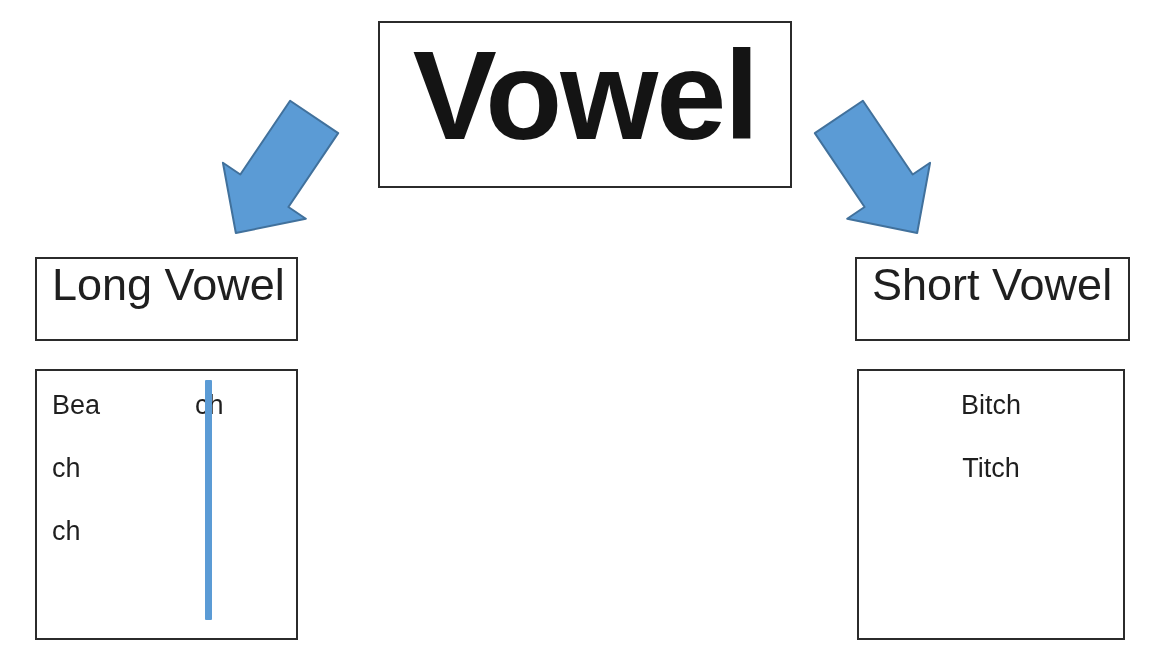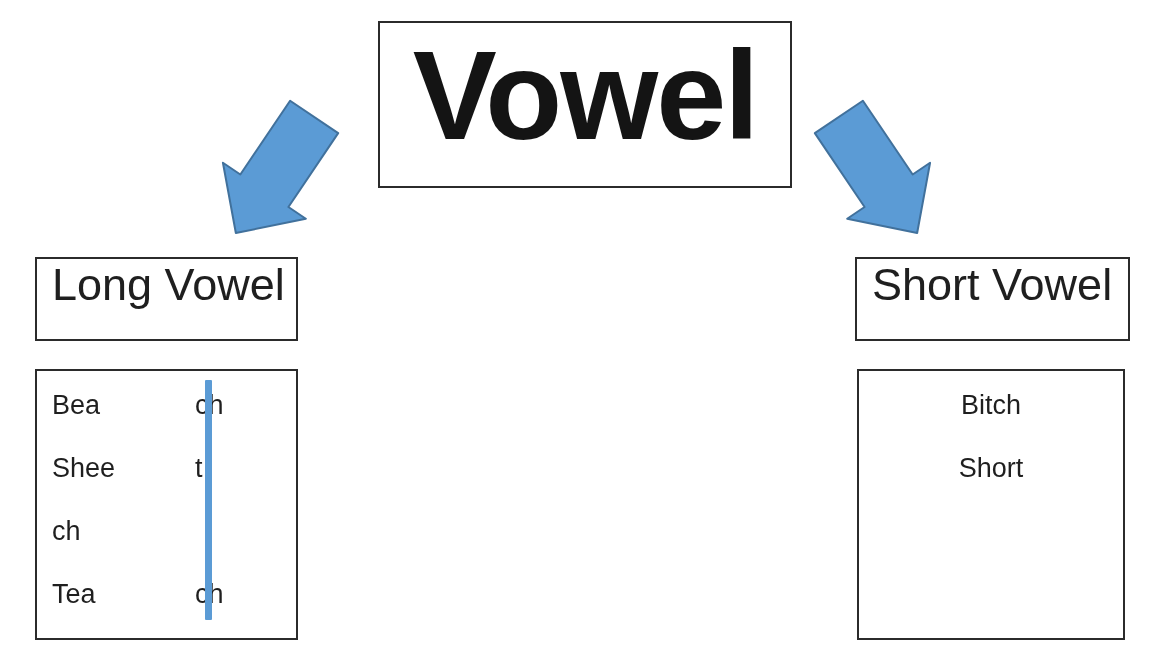--- a/index.html
+++ b/index.html
@@ -118,34 +118,29 @@
 
   <div class="box list-box list-long">
     <svg class="divider-svg" viewBox="0 0 8 240">
       <rect x="0" y="0" width="7" height="240" rx="1" fill="#5b9bd5"></rect>
     </svg>
     <div class="word-row">
       <span class="word-prefix">Bea</span>
       <span class="word-suffix">ch</span>
     </div>
     <div class="word-row">
-      <span class="word-prefix">Shee</span>
-      <span class="word-suffix">t</span>
-    </div>
-    <div class="word-row">
       <span class="word-suffix">ch</span>
     </div>
     <div class="word-row">
-      <span class="word-prefix">Tea</span>
       <span class="word-suffix">ch</span>
     </div>
   </div>
 
   <div class="box list-box list-short">
     <div class="word-row">
       <span>Bitch</span>
     </div>
     <div class="word-row">
-      <span>Short</span>
+      <span>Titch</span>
     </div>
   </div>
 
 </div>
 
 </body></html>

